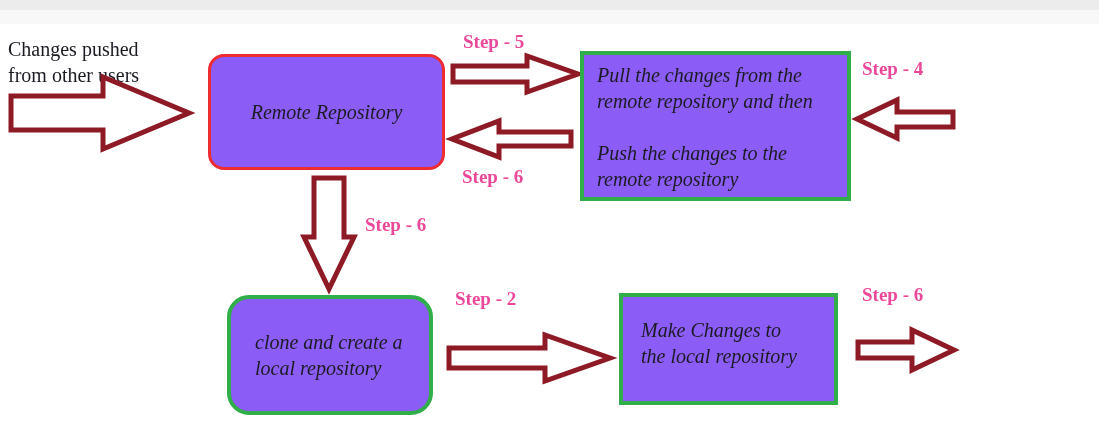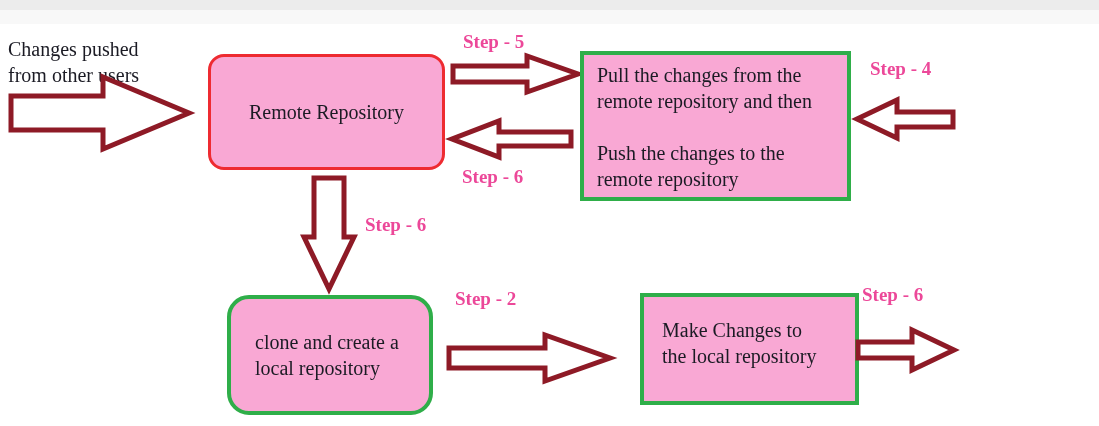--- a/index.html
+++ b/index.html
@@ -2,21 +2,21 @@
 <html style="--arrow: #8e1a26; --remote_border: #ee2b31; --green_border: #2fae49; --text: #1b1b24; --topbar1: #ececec; --topbar2: #f8f8f8; --canvas: #ffffff;"><head>
 <meta charset="utf-8">
 <style>
   html,body{margin:0;padding:0;background:#fff;}
   .canvas{
     position:relative;width:1099px;height:426px;background:var(--canvas,#fff);
     font-family:"Liberation Serif", serif;color:var(--text,#1b1b24);overflow:hidden;
   }
   .topbar1{position:absolute;left:0;top:0;width:1099px;height:10px;background:var(--topbar1,#ececec);}
   .topbar2{position:absolute;left:0;top:10px;width:1099px;height:14px;background:var(--topbar2,#f8f8f8);}
-  .box{position:absolute;background:#f9a8d4;box-sizing:border-box;}
+  .box{position:absolute;background:#8b5cf6;box-sizing:border-box;font-style:italic;}
   .green-box{border:4px solid var(--green_border,#2fae49);}
   .remote-box{border:3px solid var(--remote_border,#ee2b31);border-radius:16px;
     display:flex;align-items:center;justify-content:center;}
   .node-text{font-size:20px;line-height:26px;white-space:pre-line;}
   .step-label{position:absolute;font-weight:bold;font-size:19px;color:#ec4899;white-space:nowrap;}
   .annotation{position:absolute;font-size:20px;line-height:26px;white-space:pre-line;}
   svg.arrow{position:absolute;overflow:visible;}
   svg.arrow polygon{fill:#ffffff;stroke:var(--arrow,#8e1a26);stroke-width:5;stroke-linejoin:miter;}
 </style>
 </head>
@@ -48,42 +48,42 @@
   </svg>
   <div class="step-label" style="left:462px;top:166px;">Step - 6</div>
 
   <div class="box green-box" style="left:580px;top:51px;width:271px;height:150px;padding:7px 8px 0 13px;">
     <div class="node-text">Pull the changes from the
 remote repository and then</div>
     <div class="node-text" style="margin-top:26px;">Push the changes to the
 remote repository</div>
   </div>
 
-  <div class="step-label" style="left:862px;top:58px;margin-left:8px;">Step - 4</div>
+  <div class="step-label" style="left:862px;top:58px;">Step - 4</div>
   <svg class="arrow" style="left:853px;top:96px;" width="104" height="46">
     <polygon points="100,16 44,16 44,4 4,23 44,42 44,31 100,31"></polygon>
   </svg>
 
 
   <svg class="arrow" style="left:300px;top:175px;" width="58" height="118">
     <polygon points="14,3 14,62 4,62 29,114 54,62 44,62 44,3"></polygon>
   </svg>
   <div class="step-label" style="left:365px;top:214px;">Step - 6</div>
 
   <div class="box green-box" style="left:227px;top:295px;width:206px;height:120px;padding:30px 4px 0 24px;border-radius:22px;">
     <div class="node-text">clone and create a
 local repository</div>
   </div>
 
   <div class="step-label" style="left:455px;top:288px;">Step - 2</div>
   <svg class="arrow" style="left:446px;top:331px;" width="168" height="54">
     <polygon points="3,17 99,17 99,4 164,27 99,50 99,37 3,37"></polygon>
   </svg>
 
-  <div class="box green-box" style="left:640px;top:293px;width:219px;height:112px;padding:20px 4px 0 18px;">
+  <div class="box green-box" style="left:619px;top:293px;width:219px;height:112px;padding:20px 4px 0 18px;">
     <div class="node-text">Make Changes to
 the local repository</div>
   </div>
 
   <div class="step-label" style="left:862px;top:284px;">Step - 6</div>
   <svg class="arrow" style="left:855px;top:326px;" width="102" height="48">
     <polygon points="3,16 57,16 57,4 99,24 57,44 57,32 3,32"></polygon>
   </svg>
 
 </div>

